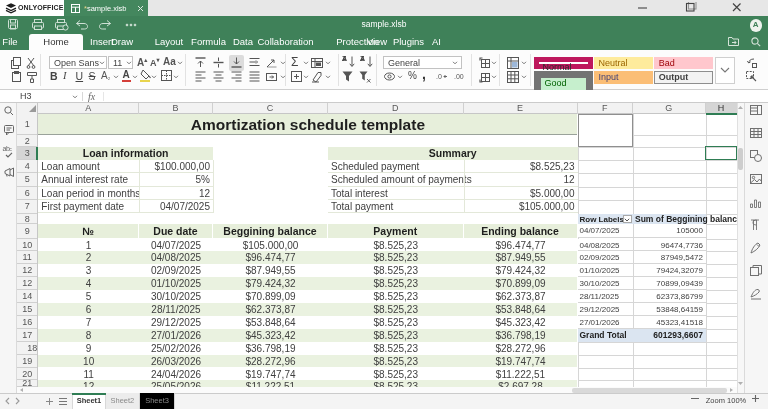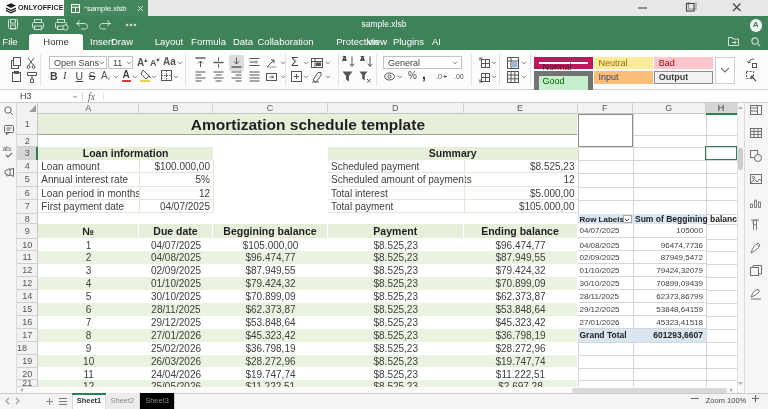--- a/index.html
+++ b/index.html
@@ -277,21 +277,21 @@
 <svg width="12" height="12" viewBox="0 0 12 12" style="position:absolute;left:507.0px;top:70.5px" fill="none" stroke="#555" stroke-width="1">
     <rect x="0.5" y="0.5" width="11" height="11"></rect>
     <path d="M0.5 4 H11.5 M0.5 7.8 H11.5 M4 0.5 V11.5 M7.8 0.5 V11.5"></path>
   </svg>
 <svg width="6" height="4" viewBox="0 0 6 4" style="position:absolute;left:521.0px;top:74.5px">
     <path d="M1 0.8 L3 2.8 L5 0.8" stroke="#777" stroke-width="1" fill="none"></path>
   </svg>
 <div style="position:absolute;left:533.5px;top:56.5px;width:59.0px;height:12.5px;background:#ffffff;border:5px solid #be185d;box-sizing:border-box;font-size:9px;color:#2b2b2b;line-height:11px;padding-left:4px;">Normal</div>
 <div style="position:absolute;left:593.5px;top:56.5px;width:59.0px;height:12.5px;background:#feeb9c;border:1px solid #feeb9c;box-sizing:border-box;font-size:9px;color:#9c6500;line-height:11px;padding-left:4px;">Neutral</div>
 <div style="position:absolute;left:653.8px;top:56.5px;width:59.0px;height:12.5px;background:#ffc7cd;border:1px solid #ffc7cd;box-sizing:border-box;font-size:9px;color:#9c0006;line-height:11px;padding-left:4px;">Bad</div>
-<div style="position:absolute;left:533.5px;top:71.0px;width:59.0px;height:27px;background:#c6efcd;border:5px solid #737373;box-sizing:border-box;font-size:9px;color:#006100;line-height:11px;padding-left:4px;">Good</div>
+<div style="position:absolute;left:533.5px;top:71.0px;width:59.0px;height:27px;background:#c6efcd;border:7px solid #737373;box-sizing:border-box;font-size:9px;color:#006100;line-height:11px;padding-left:4px;">Good</div>
 <div style="position:absolute;left:593.5px;top:71.0px;width:59.0px;height:12.5px;background:#fbbe76;border:1px solid #fbbe76;box-sizing:border-box;font-size:9px;color:#3f3f76;line-height:11px;padding-left:4px;">Input</div>
 <div style="position:absolute;left:653.8px;top:71.0px;width:59.0px;height:12.5px;background:#f2f2f2;border:1px solid #8d8d8d;box-sizing:border-box;font-size:9px;color:#3f3f3f;line-height:11px;padding-left:4px;font-weight:bold;">Output</div>
 <div style="position:absolute;left:714.5px;top:56.5px;width:20.0px;height:27.0px;background:#fff;border:1px solid #cfcfcf;box-sizing:border-box;"></div>
 <svg width="10" height="6" viewBox="0 0 10 6" style="position:absolute;left:719.5px;top:67px">
     <path d="M1 1 L5 5 L9 1" stroke="#777" stroke-width="1.1" fill="none"></path>
   </svg>
 <svg width="12" height="12" viewBox="0 0 12 12" style="position:absolute;left:746.0px;top:56.5px" fill="none" stroke="#555" stroke-width="1">
     <path d="M4 1.5 C1.8 1.5 0.8 3 0.5 4.8 M0.5 4.8 L-0.5 3" opacity="0"></path>
     <path d="M8 2 C4.5 2 3 3.5 2.8 6 M2.8 6 L1.2 4.2 M2.8 6 L4.6 4.8"></path>
     <rect x="6.5" y="6.5" width="4" height="4"></rect>
@@ -375,21 +375,21 @@
 <div style="position:absolute;left:17.0px;top:277.2px;width:20.3px;height:12.9px;background:transparent;font-size:9px;color:#555;text-align:center;line-height:12.9px;">12</div>
 <div style="position:absolute;left:17.0px;top:289.1px;width:20.3px;height:1.0px;background:#d0d0d0;"></div>
 <div style="position:absolute;left:17.0px;top:290.1px;width:20.3px;height:12.9px;background:transparent;font-size:9px;color:#555;text-align:center;line-height:12.9px;">14</div>
 <div style="position:absolute;left:17.0px;top:302.0px;width:20.3px;height:1.0px;background:#d0d0d0;"></div>
 <div style="position:absolute;left:17.0px;top:303.0px;width:20.3px;height:12.9px;background:transparent;font-size:9px;color:#555;text-align:center;line-height:12.9px;">15</div>
 <div style="position:absolute;left:17.0px;top:314.9px;width:20.3px;height:1.0px;background:#d0d0d0;"></div>
 <div style="position:absolute;left:17.0px;top:315.9px;width:20.3px;height:12.9px;background:transparent;font-size:9px;color:#555;text-align:center;line-height:12.9px;">16</div>
 <div style="position:absolute;left:17.0px;top:327.8px;width:20.3px;height:1.0px;background:#d0d0d0;"></div>
 <div style="position:absolute;left:17.0px;top:328.8px;width:20.3px;height:12.9px;background:transparent;font-size:9px;color:#555;text-align:center;line-height:12.9px;">17</div>
 <div style="position:absolute;left:17.0px;top:340.7px;width:20.3px;height:1.0px;background:#d0d0d0;"></div>
-<div style="position:absolute;left:17.0px;top:341.7px;width:20.3px;height:12.9px;background:transparent;font-size:9px;color:#555;text-align:left;line-height:12.9px;">18</div>
+<div style="position:absolute;left:17.0px;top:341.7px;width:20.3px;height:12.9px;background:transparent;font-size:9px;color:#555;text-align:right;line-height:12.9px;">18</div>
 <div style="position:absolute;left:17.0px;top:353.6px;width:20.3px;height:1.0px;background:#d0d0d0;"></div>
 <div style="position:absolute;left:17.0px;top:354.6px;width:20.3px;height:12.9px;background:transparent;font-size:9px;color:#555;text-align:center;line-height:12.9px;">19</div>
 <div style="position:absolute;left:17.0px;top:366.5px;width:20.3px;height:1.0px;background:#d0d0d0;"></div>
 <div style="position:absolute;left:17.0px;top:367.5px;width:20.3px;height:12.9px;background:transparent;font-size:9px;color:#555;text-align:center;line-height:12.9px;">20</div>
 <div style="position:absolute;left:17.0px;top:379.4px;width:20.3px;height:1.0px;background:#d0d0d0;"></div>
 <div style="position:absolute;left:17.0px;top:380.4px;width:20.3px;height:6.6px;background:transparent;font-size:9px;color:#555;text-align:center;line-height:6.6px;">21</div>
 <div style="position:absolute;left:17.0px;top:386.0px;width:20.3px;height:1.0px;background:#d0d0d0;"></div>
 <div style="position:absolute;left:38.3px;top:114.0px;width:539.2px;height:20.5px;background:#e7efdb;"></div>
 <div style="position:absolute;left:38.3px;top:133.5px;width:539.2px;height:1.5px;background:#9aa29a;"></div>
 <div style="position:absolute;left:38.3px;top:115.0px;width:539.2px;height:18.5px;font-size:15.5px;font-weight:bold;color:#1f1f1f;text-align:center;line-height:19.5px;letter-spacing:0px;">Amortization schedule template</div>

